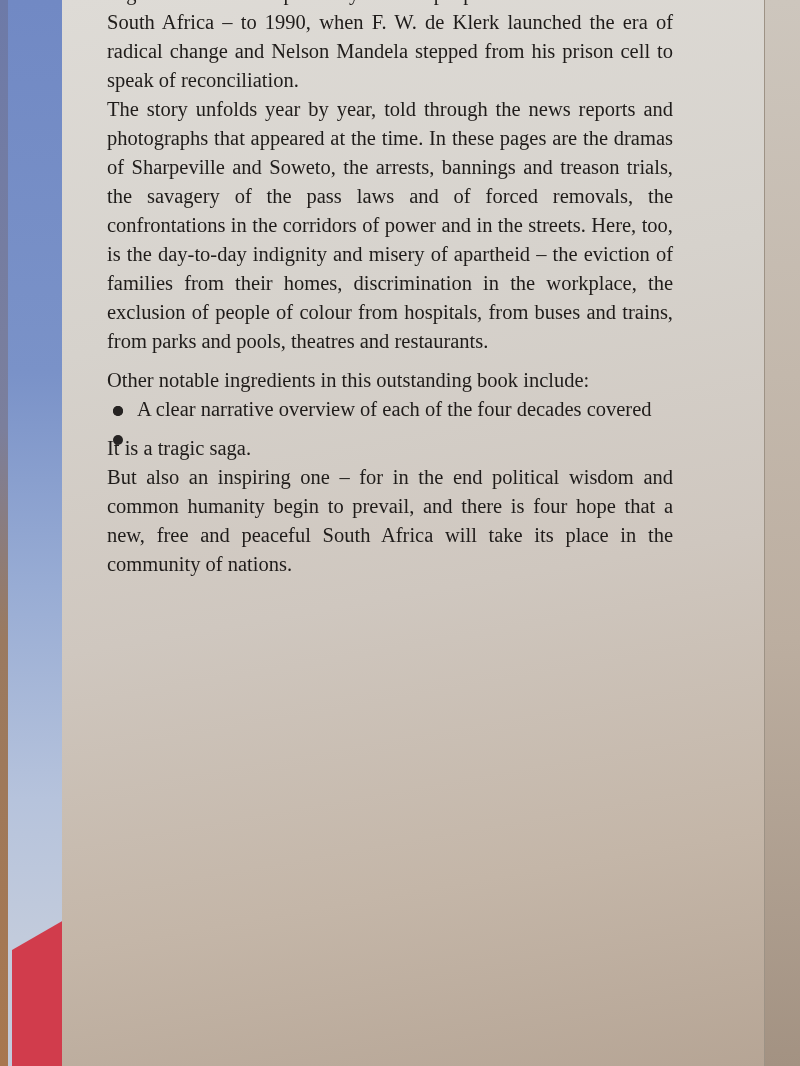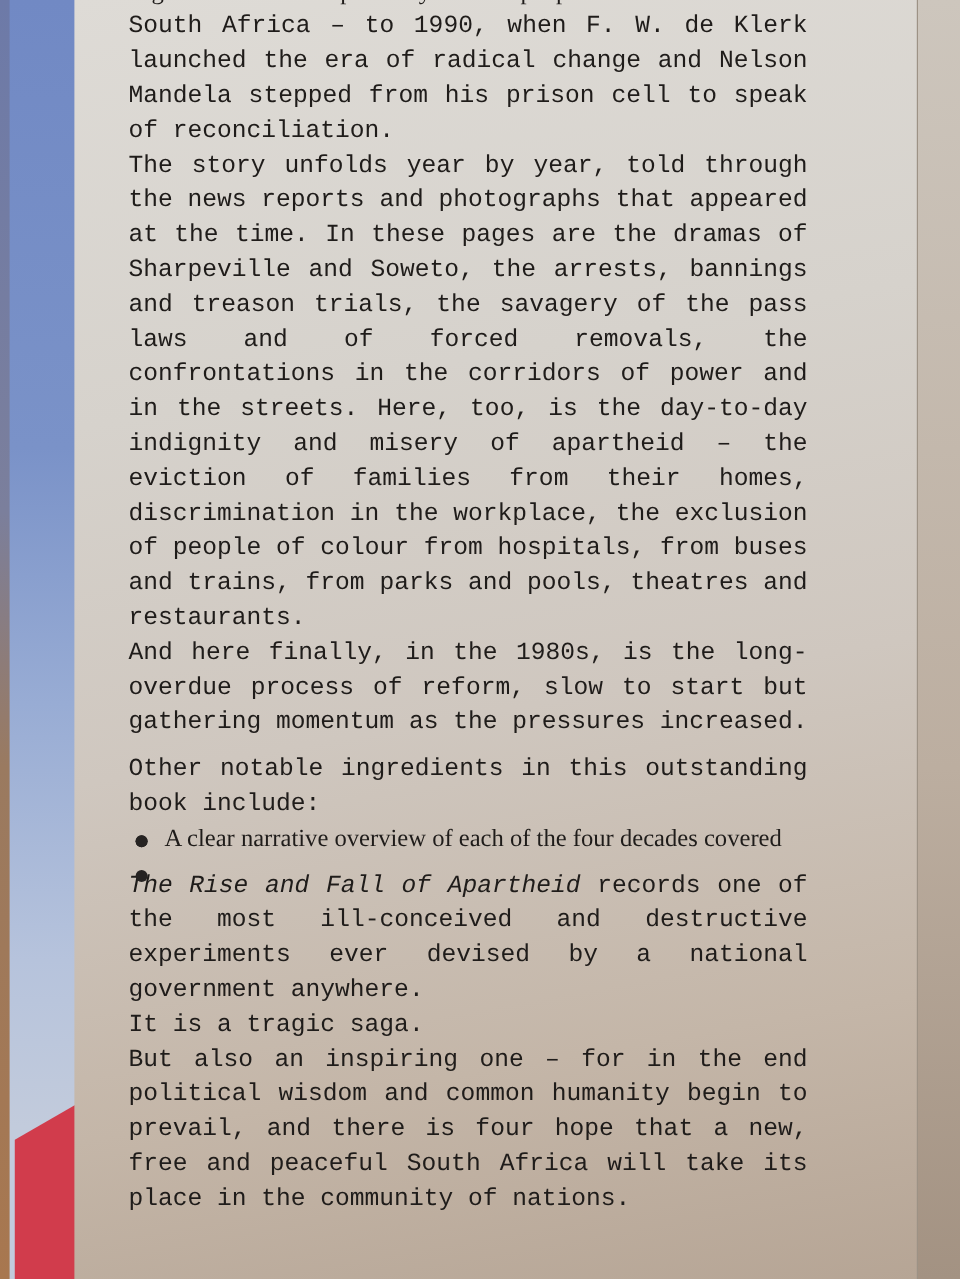--- a/index.html
+++ b/index.html
@@ -28,21 +28,21 @@
   .page-edge {
     position:absolute; left:764px; top:0; width:36px; height:1066px;
     background:linear-gradient(180deg,#cdc6bd 0%,#bcaea0 60%,#a39282 100%);
     border-left:1px solid #9d9285;
   }
   .content {
     position:absolute; left:107px; top:-21px; width:566px;
     color:#1f1c1a; font-size:20.5px; line-height:29px;
     text-align:justify;
   }
-  .content p { margin:0;font-family:Liberation Mono, monospace; }
+  .content p { margin:0; }
   .content .gap { height:10px; }
   .cut { height:29px; overflow:hidden; color:#1f1c1a; }
   ul.bullets { list-style:none; margin:0; padding:0; }
   ul.bullets li { position:relative; padding-left:30px; }
   .bullet-dot {
     position:absolute; left:6px; top:11px; width:10px; height:10px;
     border-radius:50%; background:#262322;
   }
   em { font-style:italic; }
 </style>
@@ -57,38 +57,34 @@
 
 <div class="content">
   <div class="cut">began in earnest to separate by race the peoples of</div>
 
   <p>
     <span>South Africa – to 1990, when F. W. de Klerk launched</span>
     <span>the era of radical change and Nelson Mandela stepped</span>
     <span>from his prison cell to speak of reconciliation.</span>
   </p>
   <p>The story unfolds year by year, told through the news reports and photographs that appeared at the time. In these pages are the dramas of Sharpeville and Soweto, the arrests, bannings and treason trials, the savagery of the pass laws and of forced removals, the confrontations in the corridors of power and in the streets. Here, too, is the day-to-day indignity and misery of apartheid – the eviction of families from their homes, discrimination in the workplace, the exclusion of people of colour from hospitals, from buses and trains, from parks and pools, theatres and restaurants.</p>
-  <p>And here finally, in the 1980s, is the long-overdue process of reform, slow to start but gathering momentum as the pressures increased.</p>
 
   <div class="gap"></div>
 
   <p>Other notable ingredients in this outstanding book include:</p>
   <ul class="bullets">
     <li>
       <span class="bullet-dot"></span>
     </li>
     <li>
       <span class="bullet-dot"></span>
       <span>A clear narrative overview of each of the four decades covered</span>
     </li>
     <li>
       <span class="bullet-dot"></span>
     </li>
   </ul>
 
   <div class="gap"></div>
 
-  <p>
-    <em>The Rise and Fall of Apartheid</em><span> records one of the most ill-conceived and destructive experiments ever devised by a national government anywhere.</span>
-  </p>
   <p>It is a tragic saga.</p>
   <p>But also an inspiring one – for in the end political wisdom and common humanity begin to prevail, and there is four hope that a new, free and peaceful South Africa will take its place in the community of nations.</p>
 </div>
 
 </body></html>

